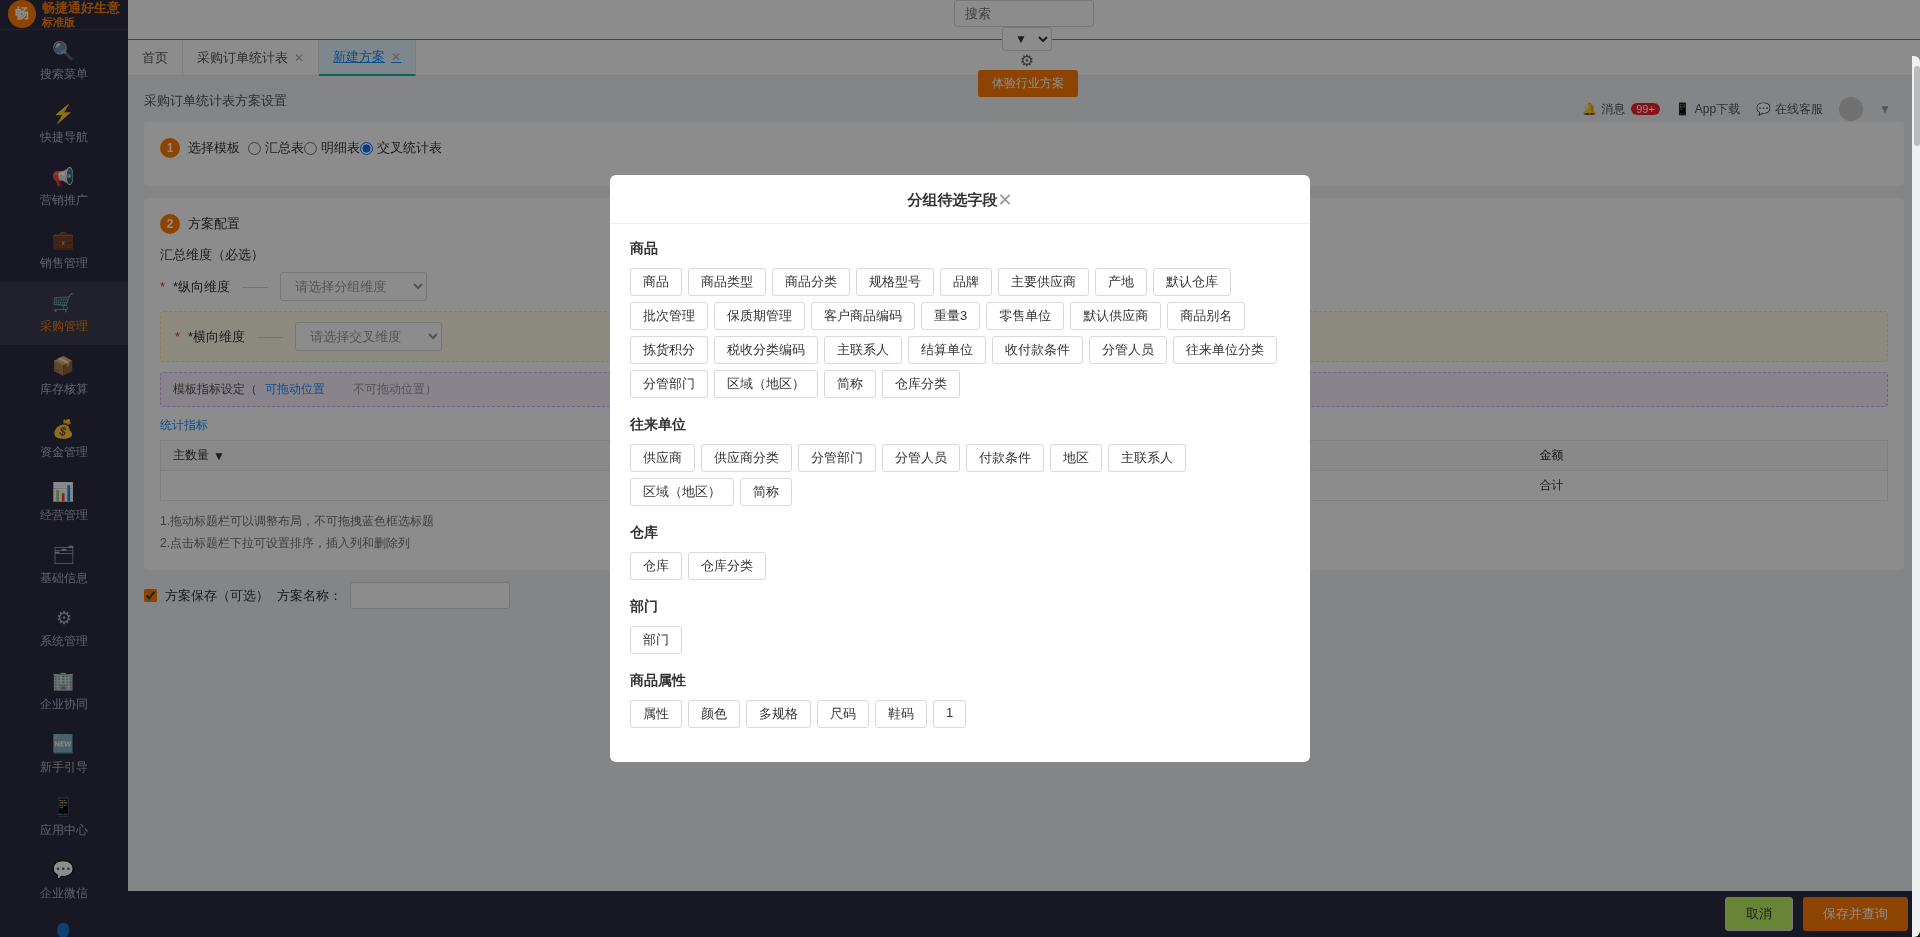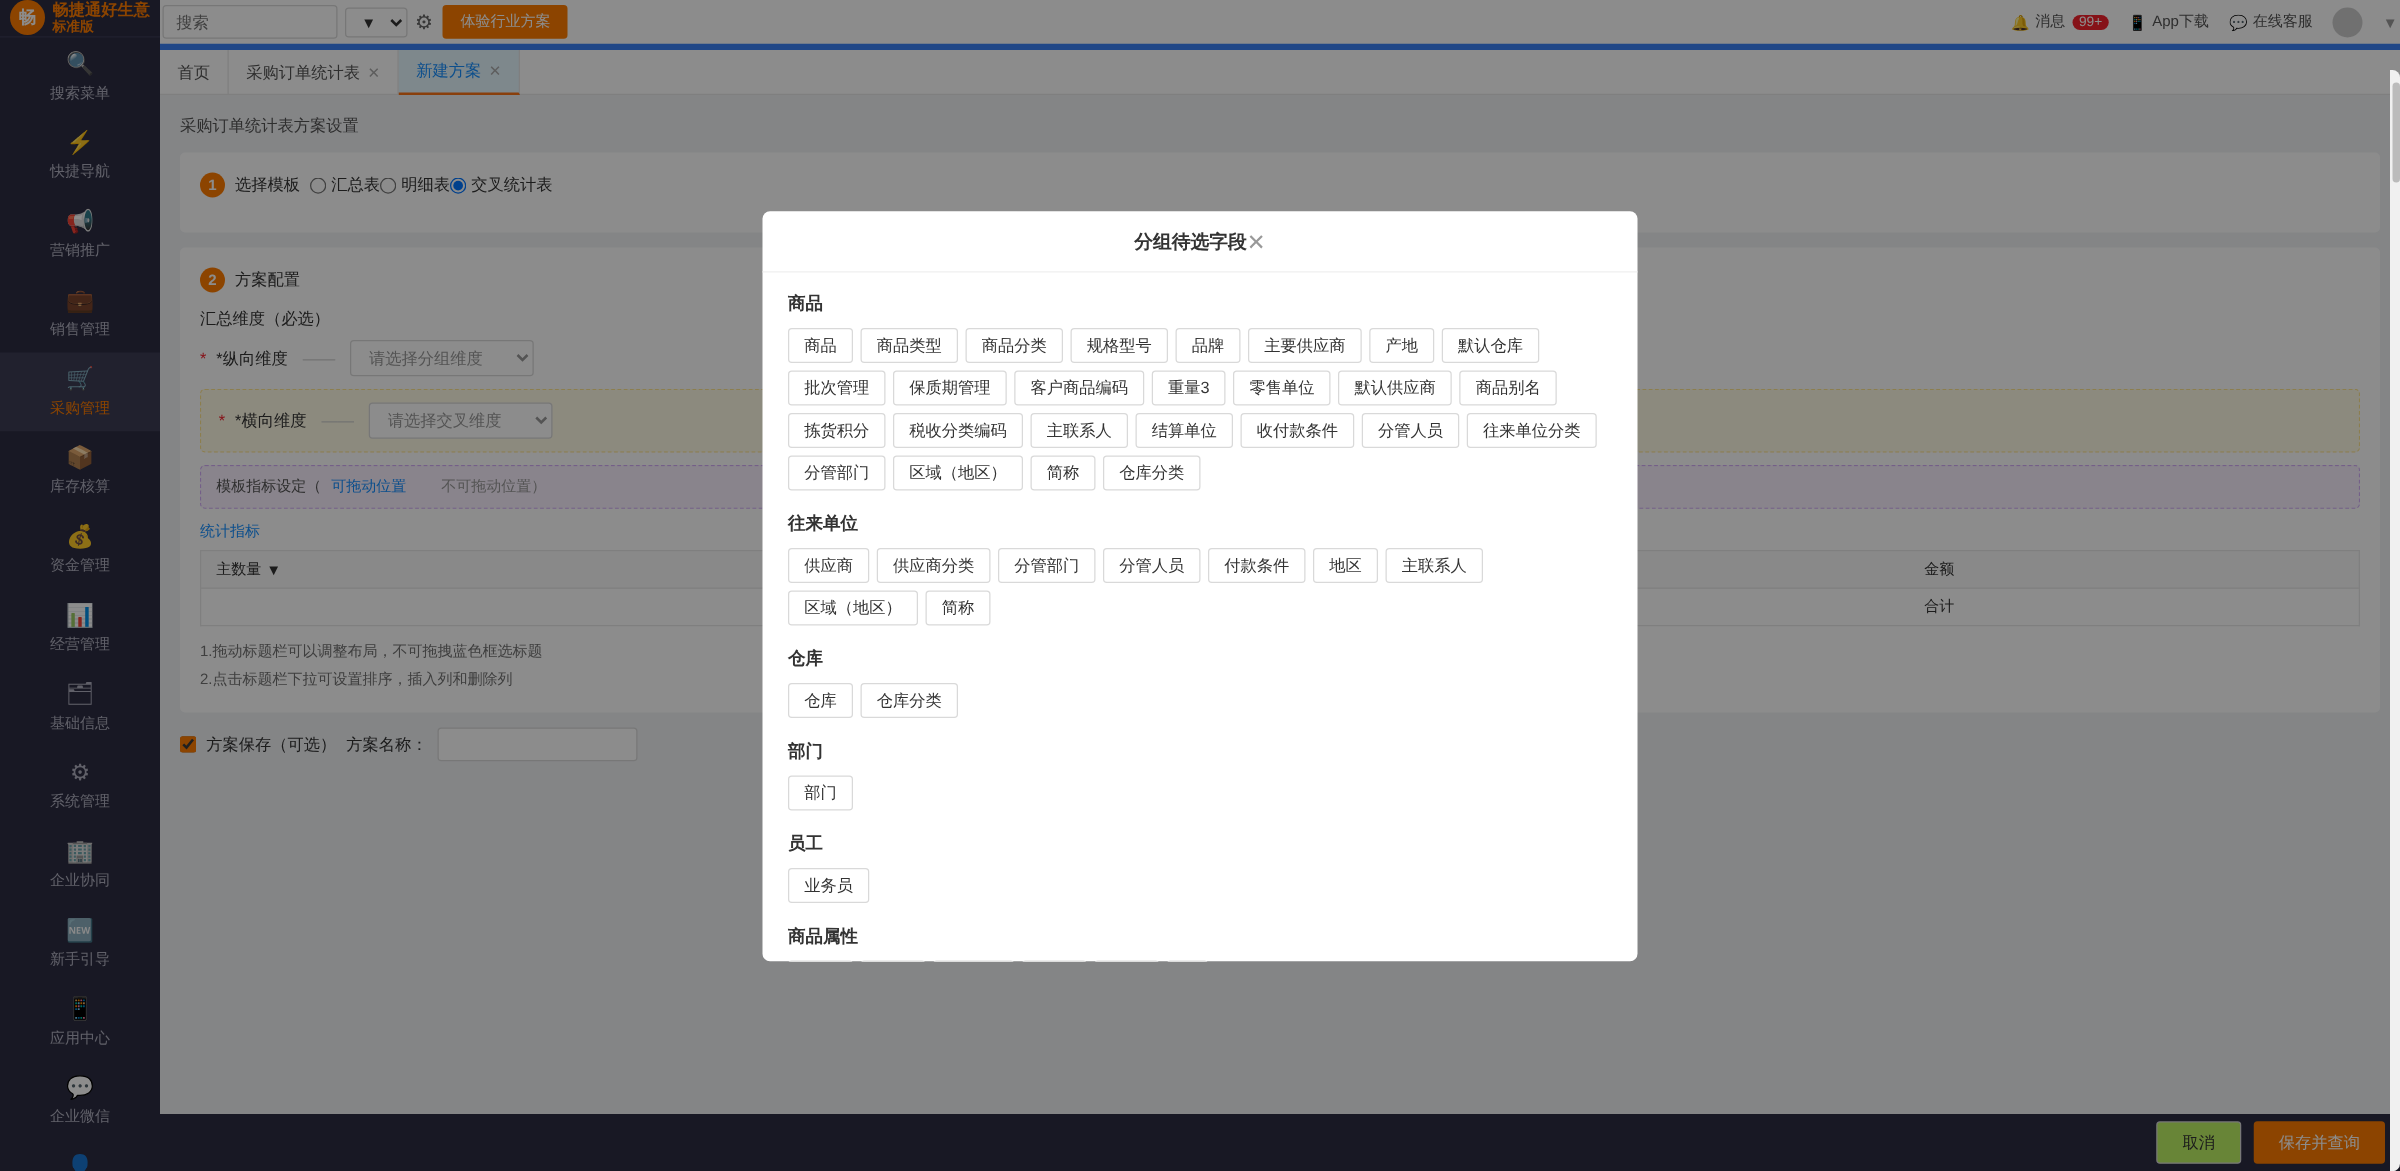--- a/index.html
+++ b/index.html
@@ -1,33 +1,33 @@
 <!DOCTYPE html>
 <html><head>
   <meta charset="utf-8">
   <style>
     * { box-sizing: border-box; margin: 0; padding: 0; }
     body { font-family: "Microsoft YaHei", "PingFang SC", sans-serif; font-size: 13px; background: #f0f2f5; color: #333; overflow: hidden; }
 
     
-    .topbar { height: 40px; background: #fff; display: flex; align-items: center; padding: 0 2px; border-bottom: 5px solid #3b82f6; position: fixed; top: 0; left: 0; right: 0; z-index: 100; }
+    .topbar { height: 40px; background: #fff; display: flex; align-items: center; padding: 0 29px; border-bottom: 1px solid #3b82f6; position: fixed; top: 0; left: 0; right: 0; z-index: 100; flex-direction: column; }
     .logo-icon { width: 28px; height: 28px; background: #ff7d00; border-radius: 50%; display: flex; align-items: center; justify-content: center; color: #fff; font-size: 14px; font-weight: bold; }
     .logo-text { margin-left: 6px; font-size: 13px; color: #ff7d00; font-weight: bold; line-height: 1.2; }
     .topbar-dropdown { border: 1px solid #d9d9d9; border-radius: 3px; padding: 3px 8px; font-size: 12px; background: #fff; margin-left: 4px; color: #333; cursor: pointer; }
     .topbar-gear { margin-left: 6px; color: #666; cursor: pointer; font-size: 16px; }
     .topbar-btn { margin-left: 8px; background: #ff7d00; color: #fff; border: none; border-radius: 3px; padding: 5px 14px; font-size: 12px; cursor: pointer; }
     .topbar-right { margin-left: auto; display: flex; align-items: center; gap: 16px; font-size: 12px; color: #555; }
     .topbar-right-item { display: flex; align-items: center; gap: 4px; cursor: pointer; }
     .badge { background: #f5222d; color: #fff; border-radius: 10px; padding: 0 5px; font-size: 11px; margin-left: 2px; }
     .avatar { width: 24px; height: 24px; background: #ccc; border-radius: 50%; }
 
     
     .tabbar { height: 36px; background: #fff; display: flex; align-items: center; padding: 0 0 0 0; border-bottom: 1px solid #e8e8e8; position: fixed; top: 40px; left: 128px; right: 0; z-index: 99; }
     .tab { display: flex; align-items: center; padding: 0 14px; height: 36px; font-size: 13px; color: #555; border-right: 1px solid #e8e8e8; cursor: pointer; white-space: nowrap; }
-    .tab.active { background: #e6f7ff; color: #1890ff; border-bottom: 2px solid #f97316; }
+    .tab.active { background: #e6f7ff; color: #1890ff; border-bottom: 2px solid #14b8a6; text-decoration: underline; }
     .tab-close { margin-left: 6px; color: #aaa; font-size: 12px; cursor: pointer; }
 
     
     .sidebar { position: fixed; top: 0; left: 0; width: 128px; height: 100vh; background: #2d2d42; z-index: 101; display: flex; flex-direction: column; }
     .sidebar-logo { height: 40px; display: flex; align-items: center; justify-content: center; background: #2d2d42; border-bottom: 1px solid #3d3d55; }
     .sidebar-item { display: flex; flex-direction: column; align-items: center; justify-content: center; padding: 10px 0; cursor: pointer; color: #b0b0c0; font-size: 12px; gap: 4px; }
     .sidebar-item.active { background: #3d3d55; color: #ff7d00; }
     .sidebar-icon { font-size: 18px; }
 
     
@@ -359,26 +359,20 @@
             <div class="field-tag">仓库分类</div>
           </div>
         </div>
         <div class="field-section">
           <div class="field-section-title">部门</div>
           <div class="field-tags">
             <div class="field-tag">部门</div>
           </div>
         </div>
         <div class="field-section">
-          <div class="field-section-title">员工</div>
-          <div class="field-tags">
-            <div class="field-tag">业务员</div>
-          </div>
-        </div>
-        <div class="field-section">
           <div class="field-section-title">商品属性</div>
           <div class="field-tags">
             <div class="field-tag">属性</div>
             <div class="field-tag">颜色</div>
             <div class="field-tag">多规格</div>
             <div class="field-tag">尺码</div>
             <div class="field-tag">鞋码</div>
             <div class="field-tag">1</div>
           </div>
         </div>

